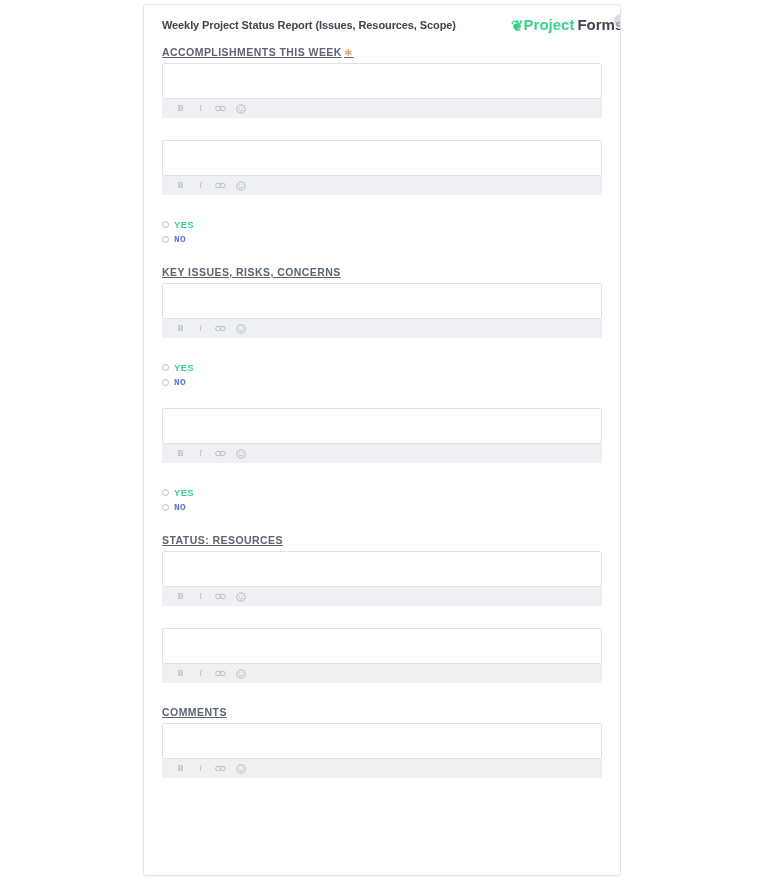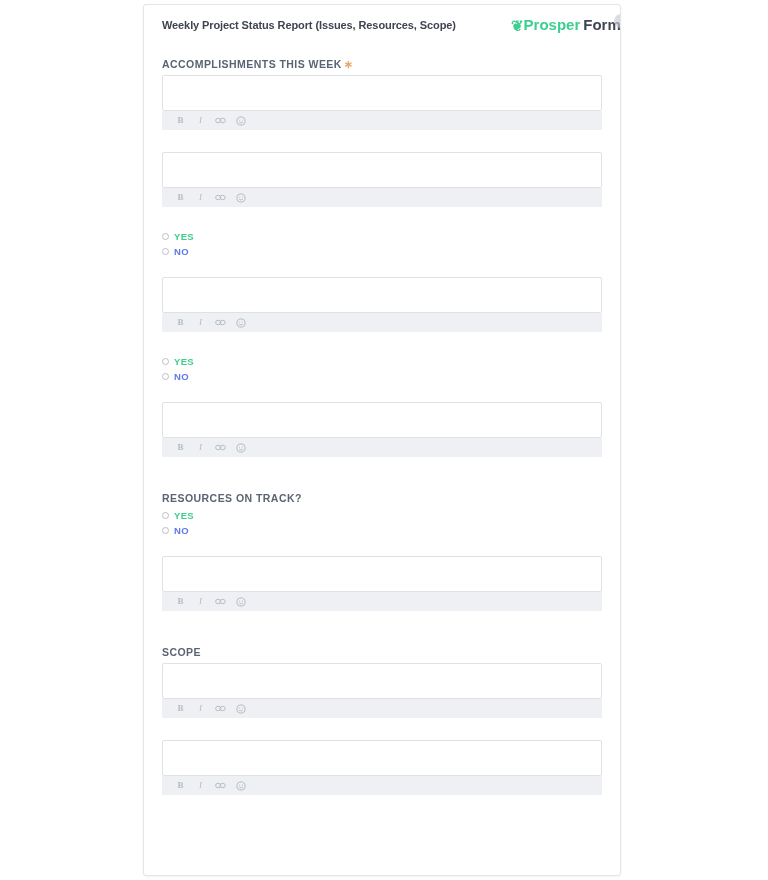--- a/index.html
+++ b/index.html
@@ -91,22 +91,23 @@
   
   .field-block { margin-bottom: 0; }
 
   .field-label {
     font-size: 10.5px;
     font-weight: bold;
     color: #5a6472;
     letter-spacing: 0.45px;
     text-transform: uppercase;
     line-height: 14px;
-    margin: 12px 0 4px 0;
+    margin: 0 0 4px 0;
     white-space: nowrap;
+    text-decoration: underline;
   }
   .req-star {
     color: #e8a76a;
     font-size: 11px;
     padding-left: 2px;
   }
 
   .rich-input {
     width: 440px;
     height: 36px;
@@ -153,37 +154,37 @@
     margin-right: 5px;
     flex: 0 0 auto;
   }
   .radio-label {
     font-size: 9.5px;
     font-weight: bold;
     letter-spacing: 0.3px;
     line-height: 13px;
   }
   .radio-label.yes { color: #3ccf8e; }
-  .radio-label.no  { color: #5f78e8; }
+  .radio-label.no  { color: #5f78e8; font-family: Liberation Mono, monospace; }
 
   .spacer-lg { height: 22px; }
   .spacer-md { height: 17px; }
 </style>
 </head>
 <body>
 
 <div id="page">
 
   <div class="form-card">
     <div class="form-inner">
 
       <div class="header-row">
         <div class="form-title">Weekly Project Status Report (Issues, Resources, Scope)</div>
         <div class="brand-logo">
-          <span class="brand-mark">❦</span><span class="brand-prosper">Prosper</span><span class="brand-forms">Forms</span>
+          <span class="brand-mark">❦</span><span class="brand-prosper">Project</span><span class="brand-forms">Forms</span>
         </div>
         <div class="avatar-circle"></div>
       </div>
 
       <div id="fields-container">
           <div class="field-block">
             <div class="field-label">ACCOMPLISHMENTS THIS WEEK<span class="req-star">∗</span></div>
             <div class="rich-input"></div>
             <div class="rich-toolbar">
               <span class="tb-icon bold">B</span>
@@ -234,20 +235,21 @@
                 <span class="radio-label yes">YES</span>
               </div>
               <div class="radio-row">
                 <span class="radio-dot"></span>
                 <span class="radio-label no">NO</span>
               </div>
             </div>
             <div class="spacer-md"></div>
           </div>
           <div class="field-block">
+            <div class="field-label">KEY ISSUES, RISKS, CONCERNS</div>
             <div class="rich-input"></div>
             <div class="rich-toolbar">
               <span class="tb-icon bold">B</span>
               <span class="tb-icon italic">I</span>
               <span class="tb-icon">
                 <svg width="11" height="7" viewBox="0 0 11 7" fill="none">
                   <ellipse cx="3.2" cy="3.5" rx="2.6" ry="2.2" stroke="#b6bcc6" stroke-width="1"></ellipse>
                   <ellipse cx="7.6" cy="3.5" rx="2.6" ry="2.2" stroke="#b6bcc6" stroke-width="1"></ellipse>
                 </svg>
               </span>
@@ -291,79 +293,79 @@
                   <circle cx="5" cy="5" r="4.1" stroke="#b6bcc6" stroke-width="1"></circle>
                   <circle cx="3.4" cy="4" r="0.55" fill="#b6bcc6"></circle>
                   <circle cx="6.6" cy="4" r="0.55" fill="#b6bcc6"></circle>
                   <path d="M3.1 6.2 Q5 7.8 6.9 6.2" stroke="#b6bcc6" stroke-width="0.9" fill="none"></path>
                 </svg>
               </span>
             </div>
             <div class="spacer-lg"></div>
           </div>
           <div class="field-block">
-            <div class="field-label">RESOURCES ON TRACK?</div>
             <div class="radio-group">
               <div class="radio-row">
                 <span class="radio-dot"></span>
                 <span class="radio-label yes">YES</span>
               </div>
               <div class="radio-row">
                 <span class="radio-dot"></span>
                 <span class="radio-label no">NO</span>
               </div>
             </div>
             <div class="spacer-md"></div>
           </div>
           <div class="field-block">
-            <div class="rich-input"></div>
-            <div class="rich-toolbar">
-              <span class="tb-icon bold">B</span>
-              <span class="tb-icon italic">I</span>
-              <span class="tb-icon">
-                <svg width="11" height="7" viewBox="0 0 11 7" fill="none">
-                  <ellipse cx="3.2" cy="3.5" rx="2.6" ry="2.2" stroke="#b6bcc6" stroke-width="1"></ellipse>
-                  <ellipse cx="7.6" cy="3.5" rx="2.6" ry="2.2" stroke="#b6bcc6" stroke-width="1"></ellipse>
-                </svg>
-              </span>
-              <span class="tb-icon">
-                <svg width="10" height="10" viewBox="0 0 10 10" fill="none">
-                  <circle cx="5" cy="5" r="4.1" stroke="#b6bcc6" stroke-width="1"></circle>
-                  <circle cx="3.4" cy="4" r="0.55" fill="#b6bcc6"></circle>
-                  <circle cx="6.6" cy="4" r="0.55" fill="#b6bcc6"></circle>
-                  <path d="M3.1 6.2 Q5 7.8 6.9 6.2" stroke="#b6bcc6" stroke-width="0.9" fill="none"></path>
-                </svg>
-              </span>
-            </div>
-            <div class="spacer-lg"></div>
-          </div>
-          <div class="field-block">
-            <div class="field-label">SCOPE</div>
-            <div class="rich-input"></div>
-            <div class="rich-toolbar">
-              <span class="tb-icon bold">B</span>
-              <span class="tb-icon italic">I</span>
-              <span class="tb-icon">
-                <svg width="11" height="7" viewBox="0 0 11 7" fill="none">
-                  <ellipse cx="3.2" cy="3.5" rx="2.6" ry="2.2" stroke="#b6bcc6" stroke-width="1"></ellipse>
-                  <ellipse cx="7.6" cy="3.5" rx="2.6" ry="2.2" stroke="#b6bcc6" stroke-width="1"></ellipse>
-                </svg>
-              </span>
-              <span class="tb-icon">
-                <svg width="10" height="10" viewBox="0 0 10 10" fill="none">
-                  <circle cx="5" cy="5" r="4.1" stroke="#b6bcc6" stroke-width="1"></circle>
-                  <circle cx="3.4" cy="4" r="0.55" fill="#b6bcc6"></circle>
-                  <circle cx="6.6" cy="4" r="0.55" fill="#b6bcc6"></circle>
-                  <path d="M3.1 6.2 Q5 7.8 6.9 6.2" stroke="#b6bcc6" stroke-width="0.9" fill="none"></path>
-                </svg>
-              </span>
-            </div>
-            <div class="spacer-lg"></div>
-          </div>
-          <div class="field-block">
+            <div class="field-label">STATUS: RESOURCES</div>
+            <div class="rich-input"></div>
+            <div class="rich-toolbar">
+              <span class="tb-icon bold">B</span>
+              <span class="tb-icon italic">I</span>
+              <span class="tb-icon">
+                <svg width="11" height="7" viewBox="0 0 11 7" fill="none">
+                  <ellipse cx="3.2" cy="3.5" rx="2.6" ry="2.2" stroke="#b6bcc6" stroke-width="1"></ellipse>
+                  <ellipse cx="7.6" cy="3.5" rx="2.6" ry="2.2" stroke="#b6bcc6" stroke-width="1"></ellipse>
+                </svg>
+              </span>
+              <span class="tb-icon">
+                <svg width="10" height="10" viewBox="0 0 10 10" fill="none">
+                  <circle cx="5" cy="5" r="4.1" stroke="#b6bcc6" stroke-width="1"></circle>
+                  <circle cx="3.4" cy="4" r="0.55" fill="#b6bcc6"></circle>
+                  <circle cx="6.6" cy="4" r="0.55" fill="#b6bcc6"></circle>
+                  <path d="M3.1 6.2 Q5 7.8 6.9 6.2" stroke="#b6bcc6" stroke-width="0.9" fill="none"></path>
+                </svg>
+              </span>
+            </div>
+            <div class="spacer-lg"></div>
+          </div>
+          <div class="field-block">
+            <div class="rich-input"></div>
+            <div class="rich-toolbar">
+              <span class="tb-icon bold">B</span>
+              <span class="tb-icon italic">I</span>
+              <span class="tb-icon">
+                <svg width="11" height="7" viewBox="0 0 11 7" fill="none">
+                  <ellipse cx="3.2" cy="3.5" rx="2.6" ry="2.2" stroke="#b6bcc6" stroke-width="1"></ellipse>
+                  <ellipse cx="7.6" cy="3.5" rx="2.6" ry="2.2" stroke="#b6bcc6" stroke-width="1"></ellipse>
+                </svg>
+              </span>
+              <span class="tb-icon">
+                <svg width="10" height="10" viewBox="0 0 10 10" fill="none">
+                  <circle cx="5" cy="5" r="4.1" stroke="#b6bcc6" stroke-width="1"></circle>
+                  <circle cx="3.4" cy="4" r="0.55" fill="#b6bcc6"></circle>
+                  <circle cx="6.6" cy="4" r="0.55" fill="#b6bcc6"></circle>
+                  <path d="M3.1 6.2 Q5 7.8 6.9 6.2" stroke="#b6bcc6" stroke-width="0.9" fill="none"></path>
+                </svg>
+              </span>
+            </div>
+            <div class="spacer-lg"></div>
+          </div>
+          <div class="field-block">
+            <div class="field-label">COMMENTS</div>
             <div class="rich-input"></div>
             <div class="rich-toolbar">
               <span class="tb-icon bold">B</span>
               <span class="tb-icon italic">I</span>
               <span class="tb-icon">
                 <svg width="11" height="7" viewBox="0 0 11 7" fill="none">
                   <ellipse cx="3.2" cy="3.5" rx="2.6" ry="2.2" stroke="#b6bcc6" stroke-width="1"></ellipse>
                   <ellipse cx="7.6" cy="3.5" rx="2.6" ry="2.2" stroke="#b6bcc6" stroke-width="1"></ellipse>
                 </svg>
               </span>

